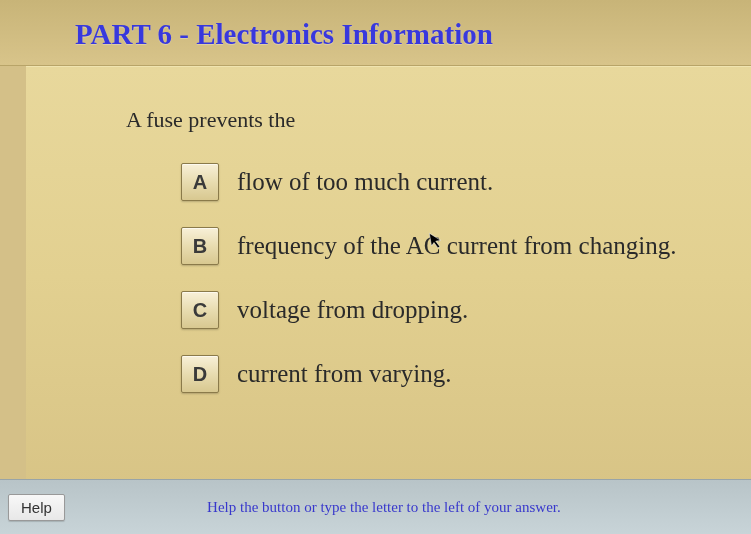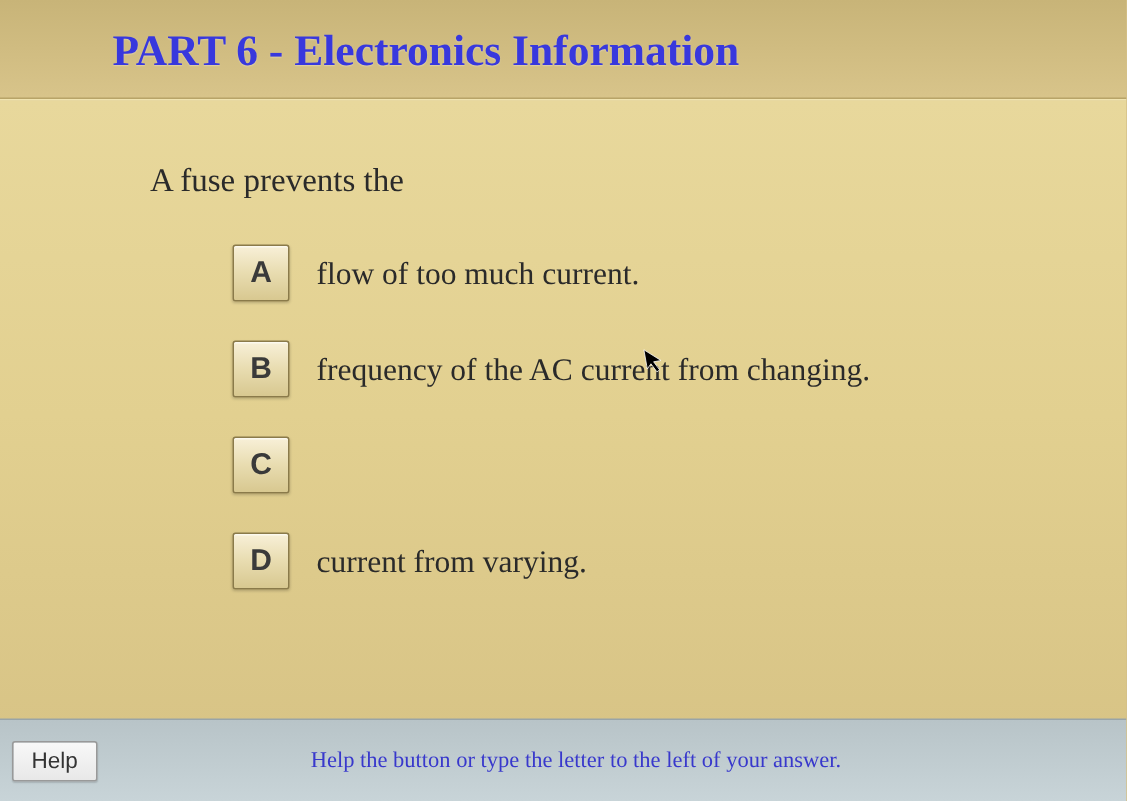--- a/index.html
+++ b/index.html
@@ -25,20 +25,21 @@
       font-size: 29px;
       font-weight: bold;
       font-family: Georgia, serif;
       text-shadow: 0 1px 1px rgba(255,255,255,0.3);
     }
     .content {
       background: linear-gradient(to bottom, #e8d89c 0%, #e2d090 50%, #d8c486 100%);
       padding: 40px 40px 30px 100px;
       height: 420px;
       border-top: 1px solid #f0e4b0;
+      margin-left: 26px;
     }
     .question-stem {
       font-size: 22px;
       color: #2a2a2a;
       margin-bottom: 30px;
       font-family: Georgia, serif;
     }
     .options {
       padding-left: 55px;
     }
@@ -58,21 +59,21 @@
       align-items: center;
       justify-content: center;
       font-size: 20px;
       font-weight: bold;
       color: #3a3a3a;
       font-family: Arial, sans-serif;
       cursor: pointer;
       box-shadow: inset 0 1px 0 rgba(255,255,255,0.6), 0 1px 2px rgba(0,0,0,0.2);
     }
     .option-text {
-      font-size: 21px;
+      font-size: 25px;
       color: #2a2a2a;
       font-family: Georgia, serif;
     }
     .footer {
       position: absolute;
       bottom: 0;
       left: 0;
       right: 0;
       height: 55px;
       background: linear-gradient(to bottom, #b8c4c8 0%, #c8d4d8 100%);
@@ -126,20 +127,21 @@
       <span class="option-text">flow of too much current.</span>
     </div>
 
     <div class="option-row">
       <button class="option-button">B</button>
       <span class="option-text">frequency of the AC current from changing.</span>
     </div>
 
     <div class="option-row">
       <button class="option-button">C</button>
+      <span class="option-text">voltage from dropping.</span>
     </div>
 
     <div class="option-row">
       <button class="option-button">D</button>
       <span class="option-text">current from varying.</span>
     </div>
 
   </div>
 </div>
 

